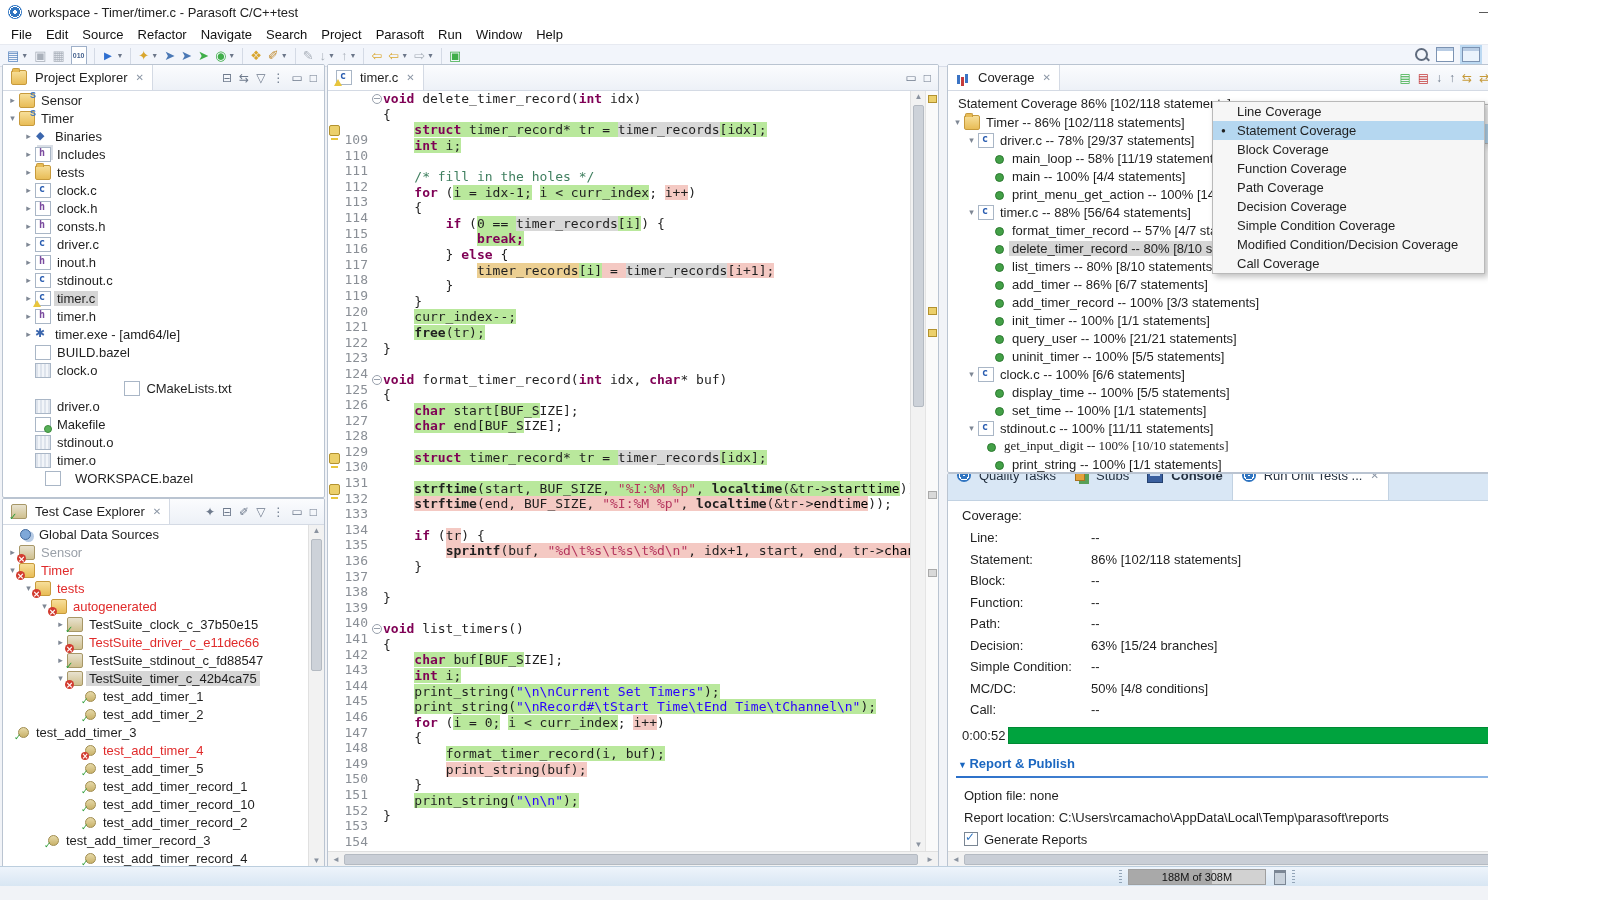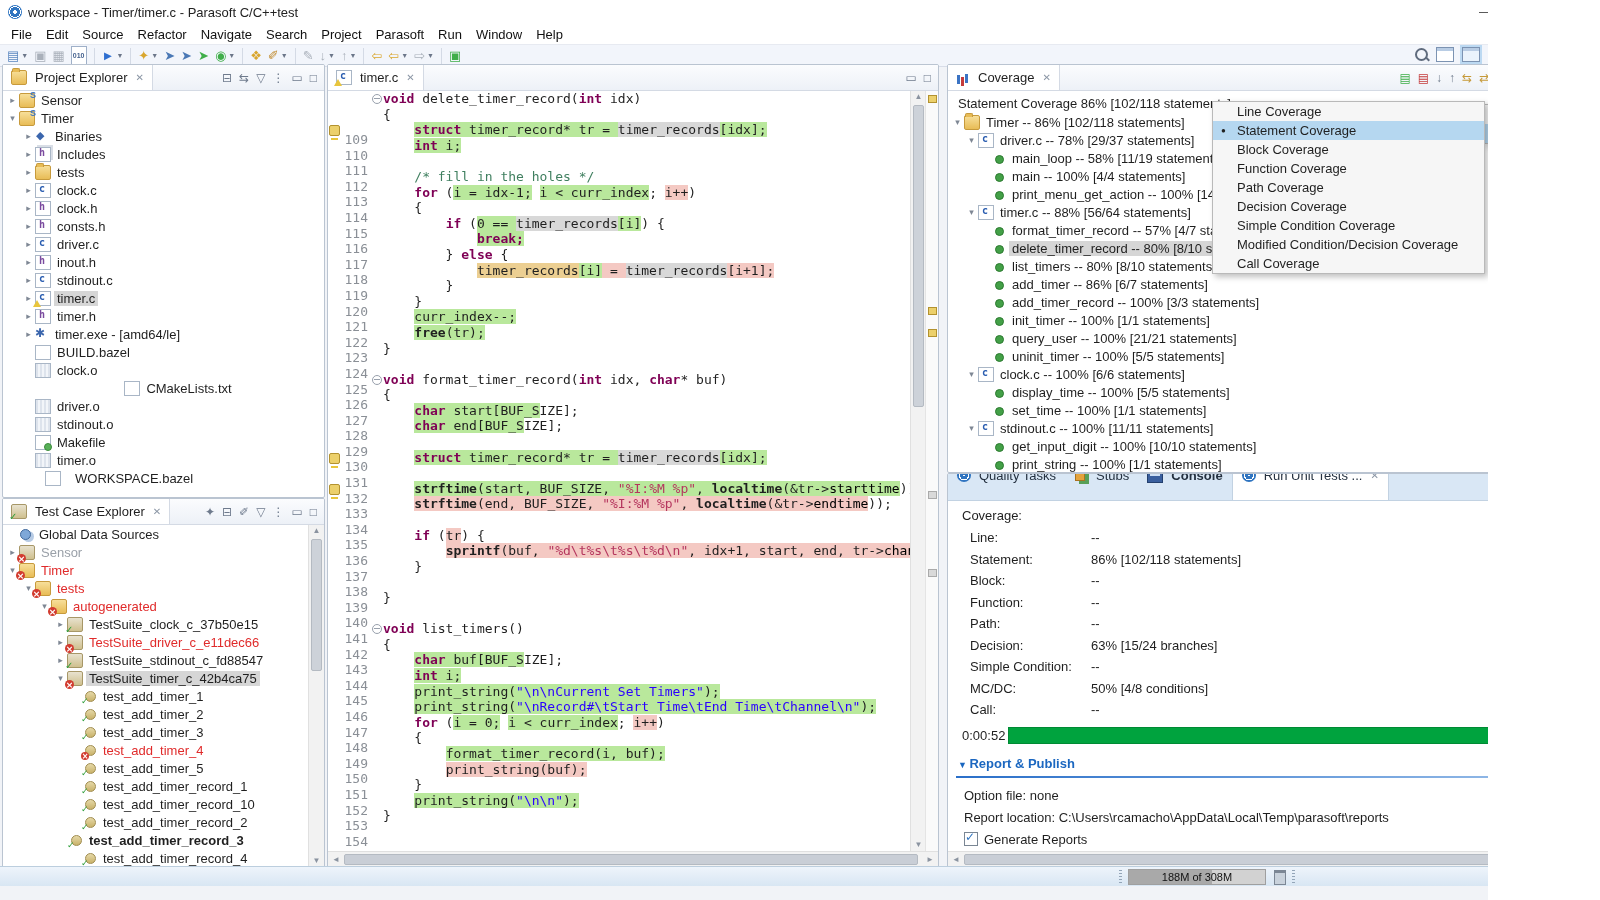--- a/index.html
+++ b/index.html
@@ -355,27 +355,27 @@
           <span class="ic ic-doc"></span>
           <span class="tlabel">CMakeLists.txt</span>
         </div>
         <div class="trow" style="padding-left: 19px;">
           <span class="tarr"></span>
           <span class="ic ic-obj"></span>
           <span class="tlabel">driver.o</span>
         </div>
         <div class="trow" style="padding-left: 19px;">
           <span class="tarr"></span>
+          <span class="ic ic-make"></span>
+          <span class="tlabel">Makefile</span>
+        </div>
+        <div class="trow" style="padding-left: 19px;">
+          <span class="tarr"></span>
           <span class="ic ic-obj"></span>
           <span class="tlabel">stdinout.o</span>
-        </div>
-        <div class="trow" style="padding-left: 19px;">
-          <span class="tarr"></span>
-          <span class="ic ic-make"></span>
-          <span class="tlabel">Makefile</span>
         </div>
         <div class="trow" style="padding-left: 19px;">
           <span class="tarr"></span>
           <span class="ic ic-obj"></span>
           <span class="tlabel">timer.o</span>
         </div>
         <div class="trow" style="padding-left: 21px; gap: 8px;">
           <span class="tarr"></span>
           <span class="ic ic-doc"></span>
           <span class="tlabel">WORKSPACE.bazel</span>
@@ -449,21 +449,21 @@
         <div class="trow" style="padding-left: 67px;">
           <span class="tarr"></span>
           <span class="ic ic-test-ok"></span>
           <span class="tlabel">test_add_timer_1</span>
         </div>
         <div class="trow" style="padding-left: 67px;">
           <span class="tarr"></span>
           <span class="ic ic-test-ok"></span>
           <span class="tlabel">test_add_timer_2</span>
         </div>
-        <div class="trow" style="padding-left: 67px;">
+        <div class="trow" style="">
           <span class="tarr"></span>
           <span class="ic ic-test-ok"></span>
           <span class="tlabel">test_add_timer_3</span>
         </div>
         <div class="trow" style="padding-left: 67px;">
           <span class="tarr"></span>
           <span class="ic ic-test-fail"></span>
           <span class="tlabel red">test_add_timer_4</span>
         </div>
         <div class="trow" style="padding-left: 67px;">
@@ -479,21 +479,21 @@
         <div class="trow" style="padding-left: 67px;">
           <span class="tarr"></span>
           <span class="ic ic-test-ok"></span>
           <span class="tlabel">test_add_timer_record_10</span>
         </div>
         <div class="trow" style="padding-left: 67px;">
           <span class="tarr"></span>
           <span class="ic ic-test-ok"></span>
           <span class="tlabel">test_add_timer_record_2</span>
         </div>
-        <div class="trow" style="padding-left: 53px; font-weight: bold;">
+        <div class="trow" style="padding-left: 30px;">
           <span class="tarr"></span>
           <span class="ic ic-test-ok"></span>
           <span class="tlabel">test_add_timer_record_3</span>
         </div>
         <div class="trow" style="padding-left: 67px;">
           <span class="tarr"></span>
           <span class="ic ic-test-ok"></span>
           <span class="tlabel">test_add_timer_record_4</span>
         </div>
       </div>
@@ -692,21 +692,21 @@
         <div class="trow" style="padding-left: 31px;">
           <span class="tarr"></span>
           <span class="ic ic-dot"></span>
           <span class="tlabel">set_time -- 100% [1/1 statements]</span>
         </div>
         <div class="trow" style="padding-left: 17px;">
           <span class="tarr">▾</span>
           <span class="ic ic-cfile"></span>
           <span class="tlabel">stdinout.c -- 100% [11/11 statements]</span>
         </div>
-        <div class="trow" style="padding-left: 31px;">
+        <div class="trow" style="padding-left: 23px; font-family: Liberation Serif, serif;">
           <span class="tarr"></span>
           <span class="ic ic-dot"></span>
           <span class="tlabel">get_input_digit -- 100% [10/10 statements]</span>
         </div>
         <div class="trow" style="padding-left: 31px;">
           <span class="tarr"></span>
           <span class="ic ic-dot"></span>
           <span class="tlabel">print_string -- 100% [1/1 statements]</span>
         </div>
       </div>

